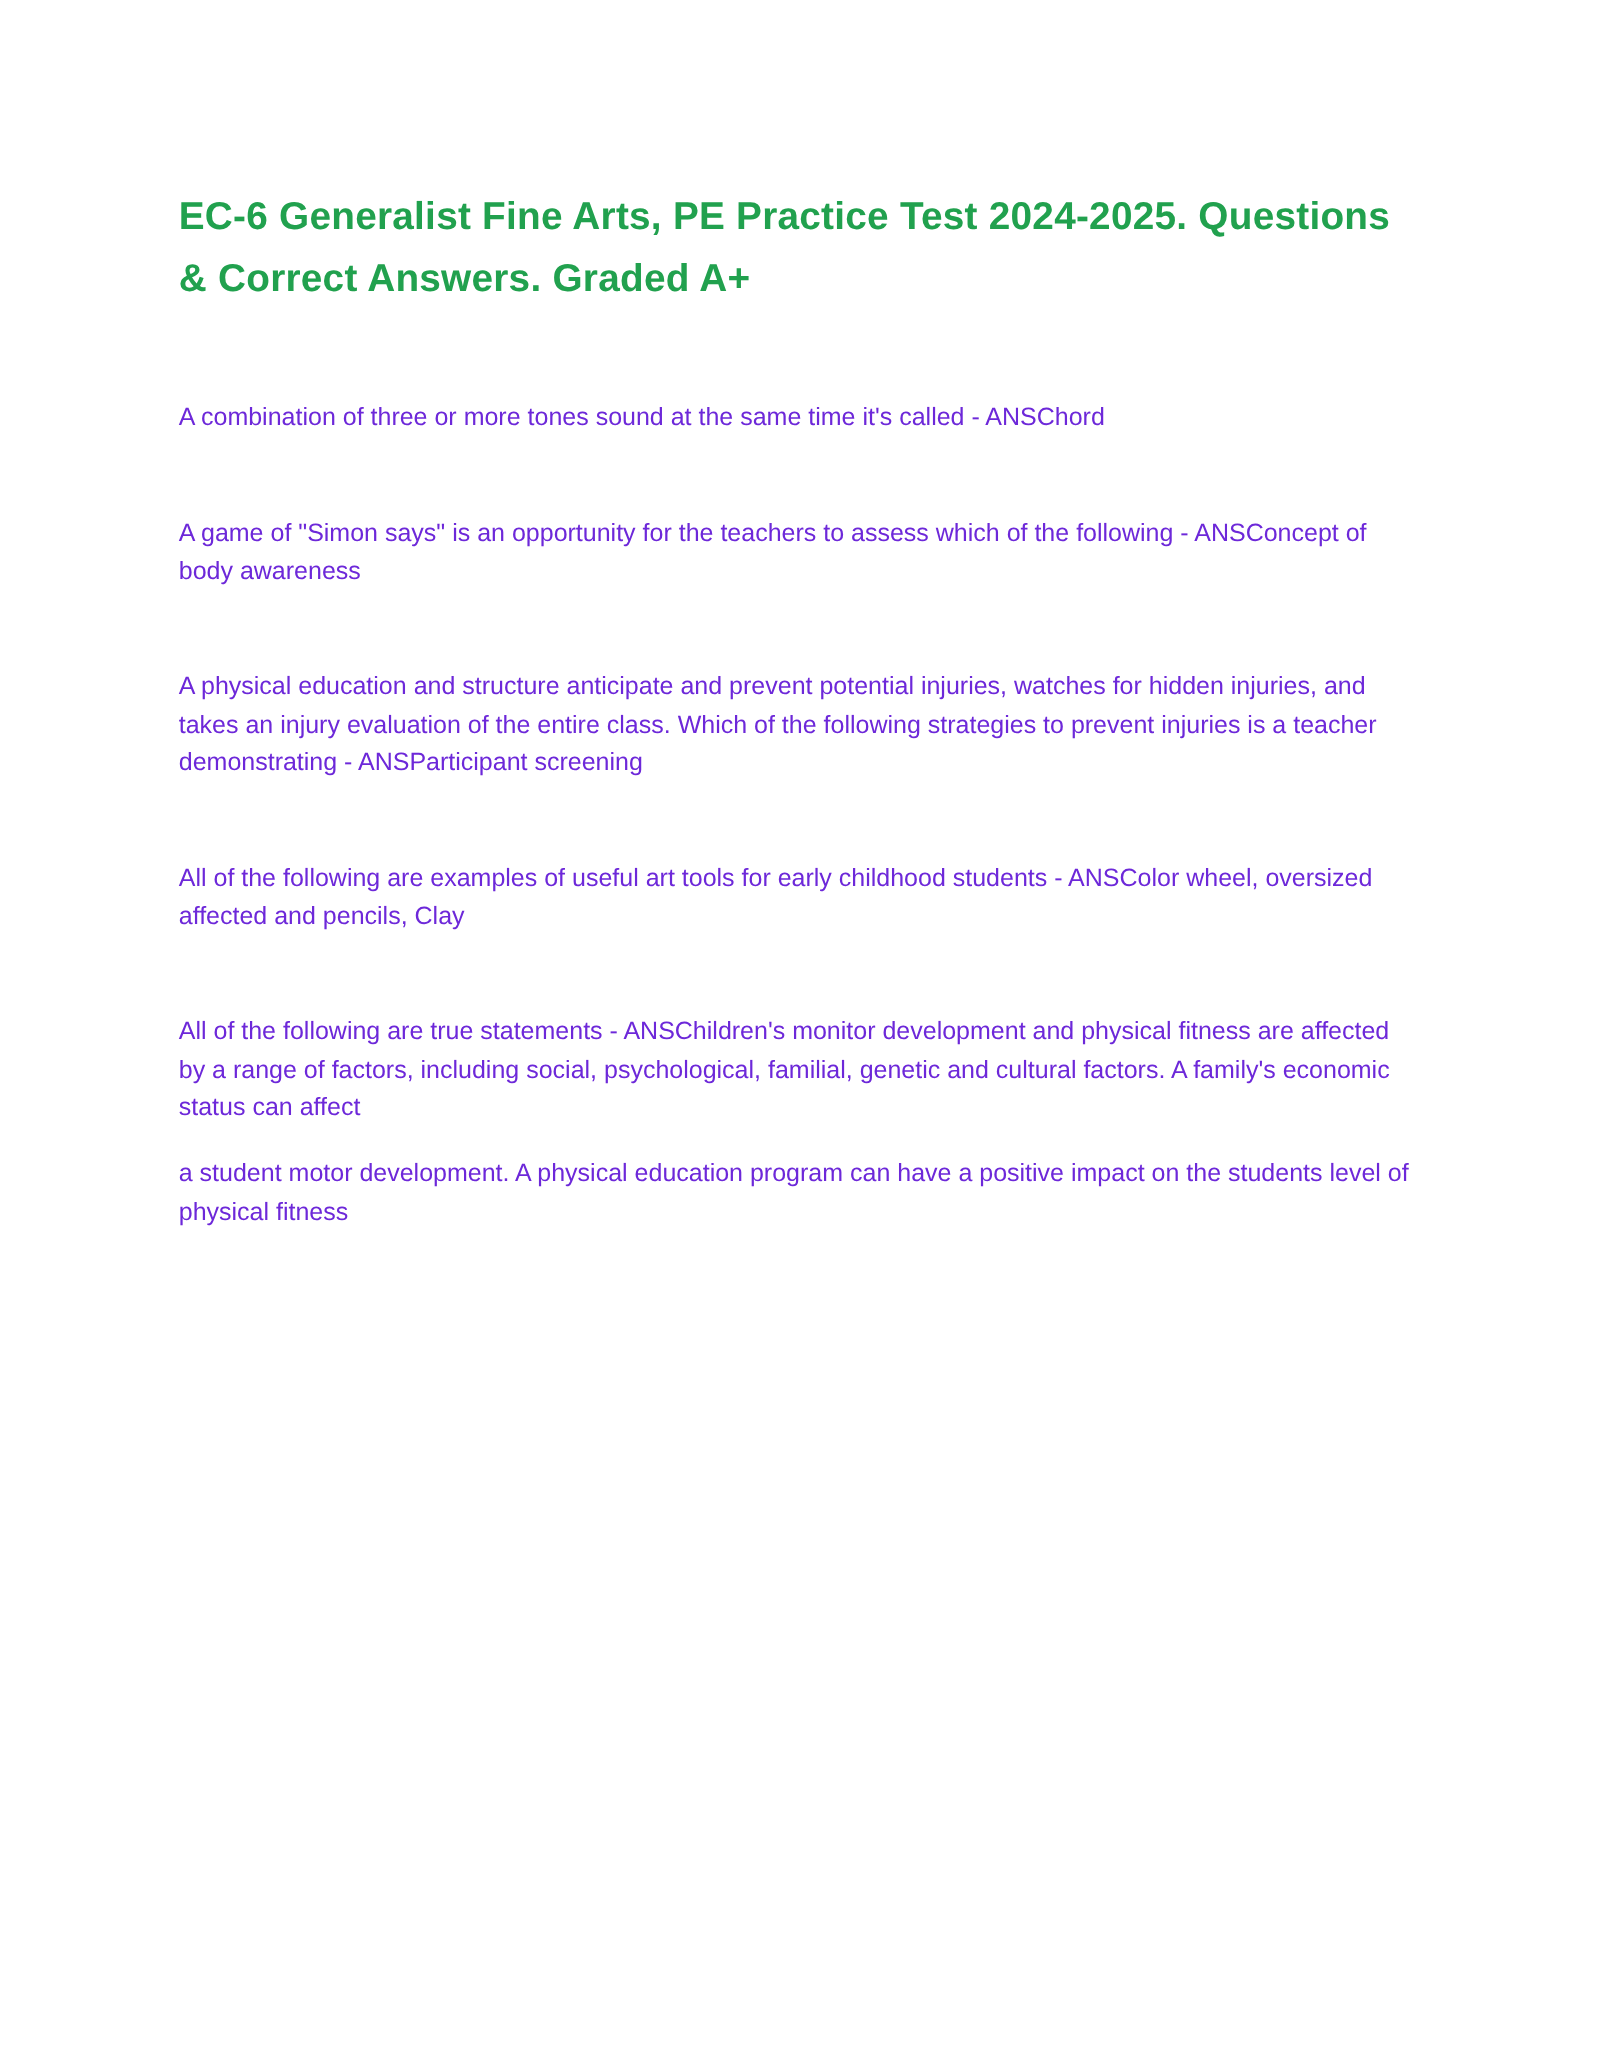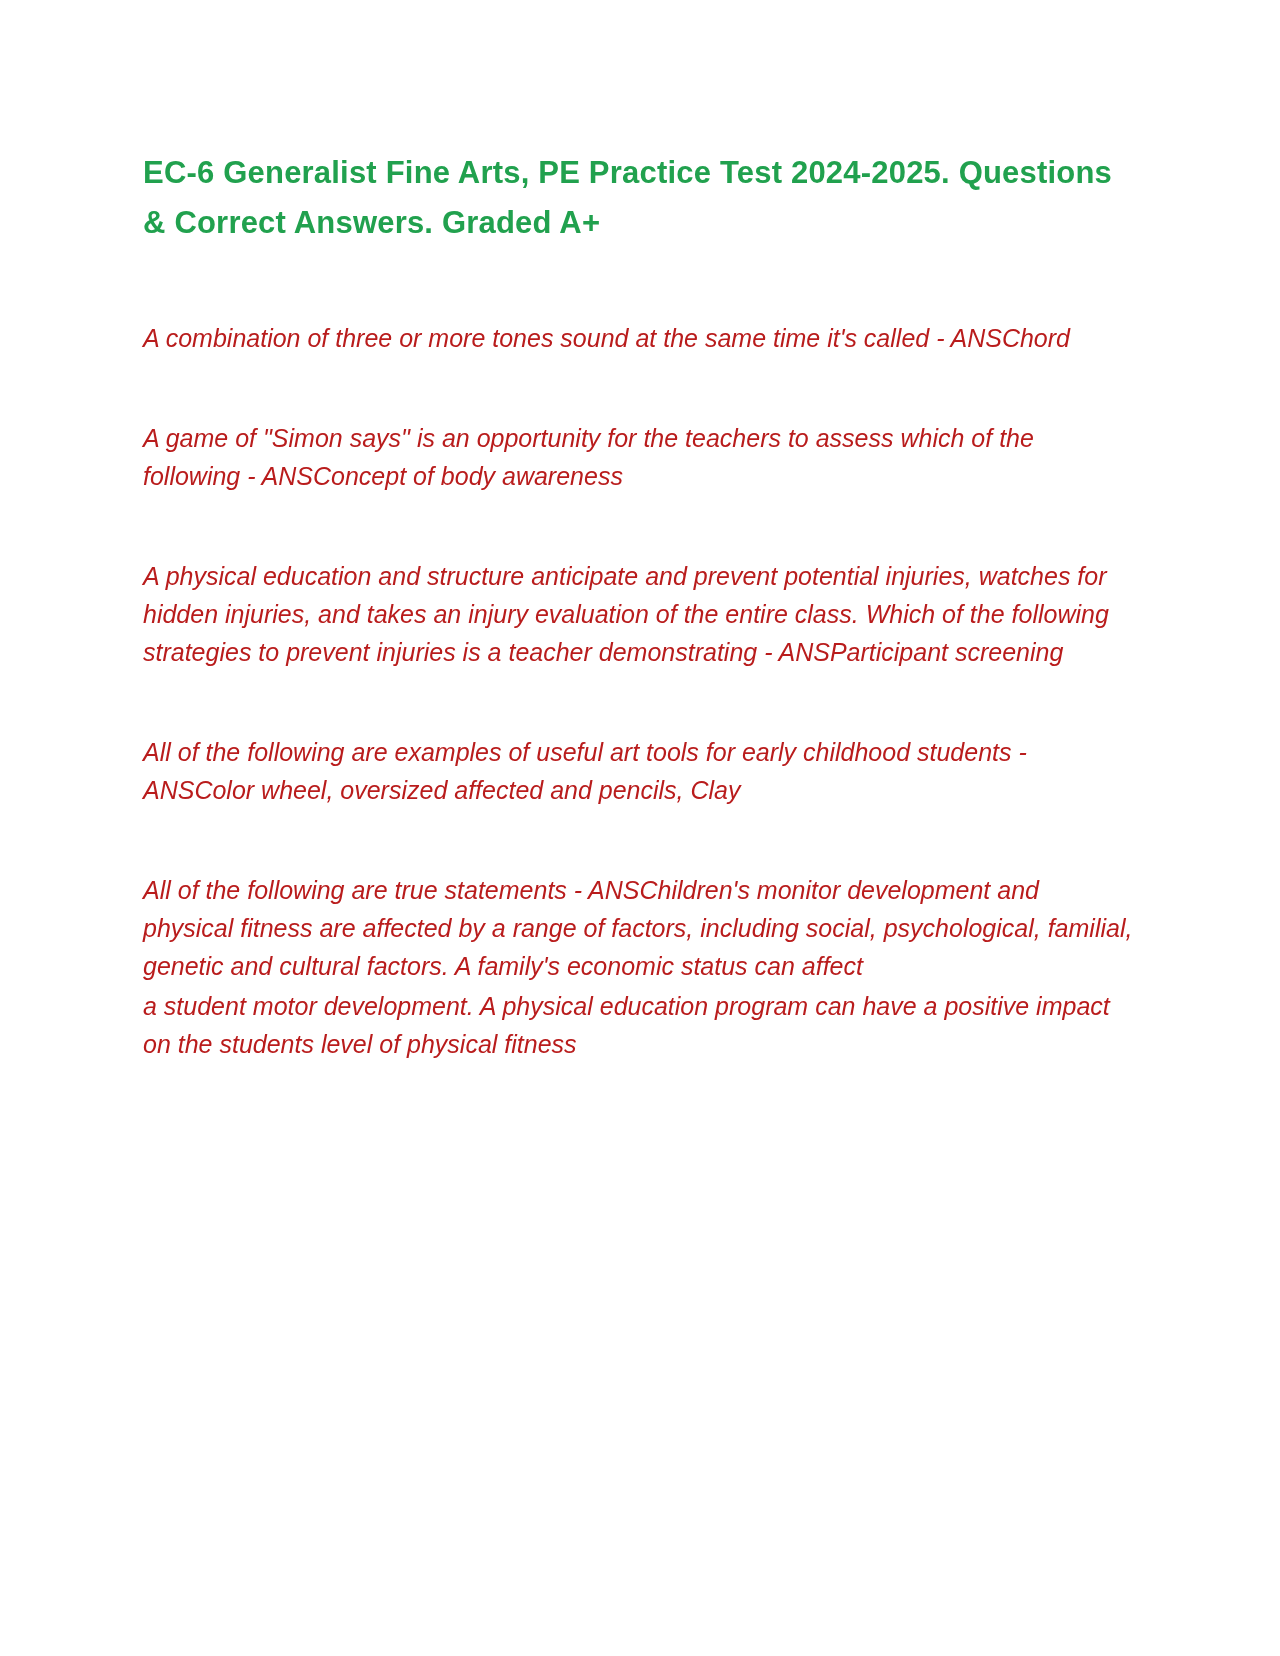--- a/index.html
+++ b/index.html
@@ -17,29 +17,28 @@
   h1.doc-title {
     color: #21a14e;
     font-size: 31px;
     font-weight: 700;
     line-height: 1.6;
     letter-spacing: 0.2px;
     margin-bottom: 72px;
     max-width: 994px;
   }
   p.qa {
-    color: #b91c1c;
-    font-size: 25px;
+    color: #6d28d9;
+    font-size: 20px;
     line-height: 1.52;
     margin-bottom: 62px;
     max-width: 994px;
-    font-style: italic;
   }
   p.qa.tight {
-    margin-bottom: 2px;
+    margin-bottom: 23px;
   }
 </style>
 </head>
 <body>
 
 <div class="page">
   <h1 class="doc-title">EC-6 Generalist Fine Arts, PE Practice Test 2024-2025. Questions &amp; Correct Answers. Graded A+</h1>
 
   <p class="qa">A combination of three or more tones sound at the same time it's called - ANSChord</p>
   <p class="qa">A game of "Simon says" is an opportunity for the teachers to assess which of the following - ANSConcept of body awareness</p>

